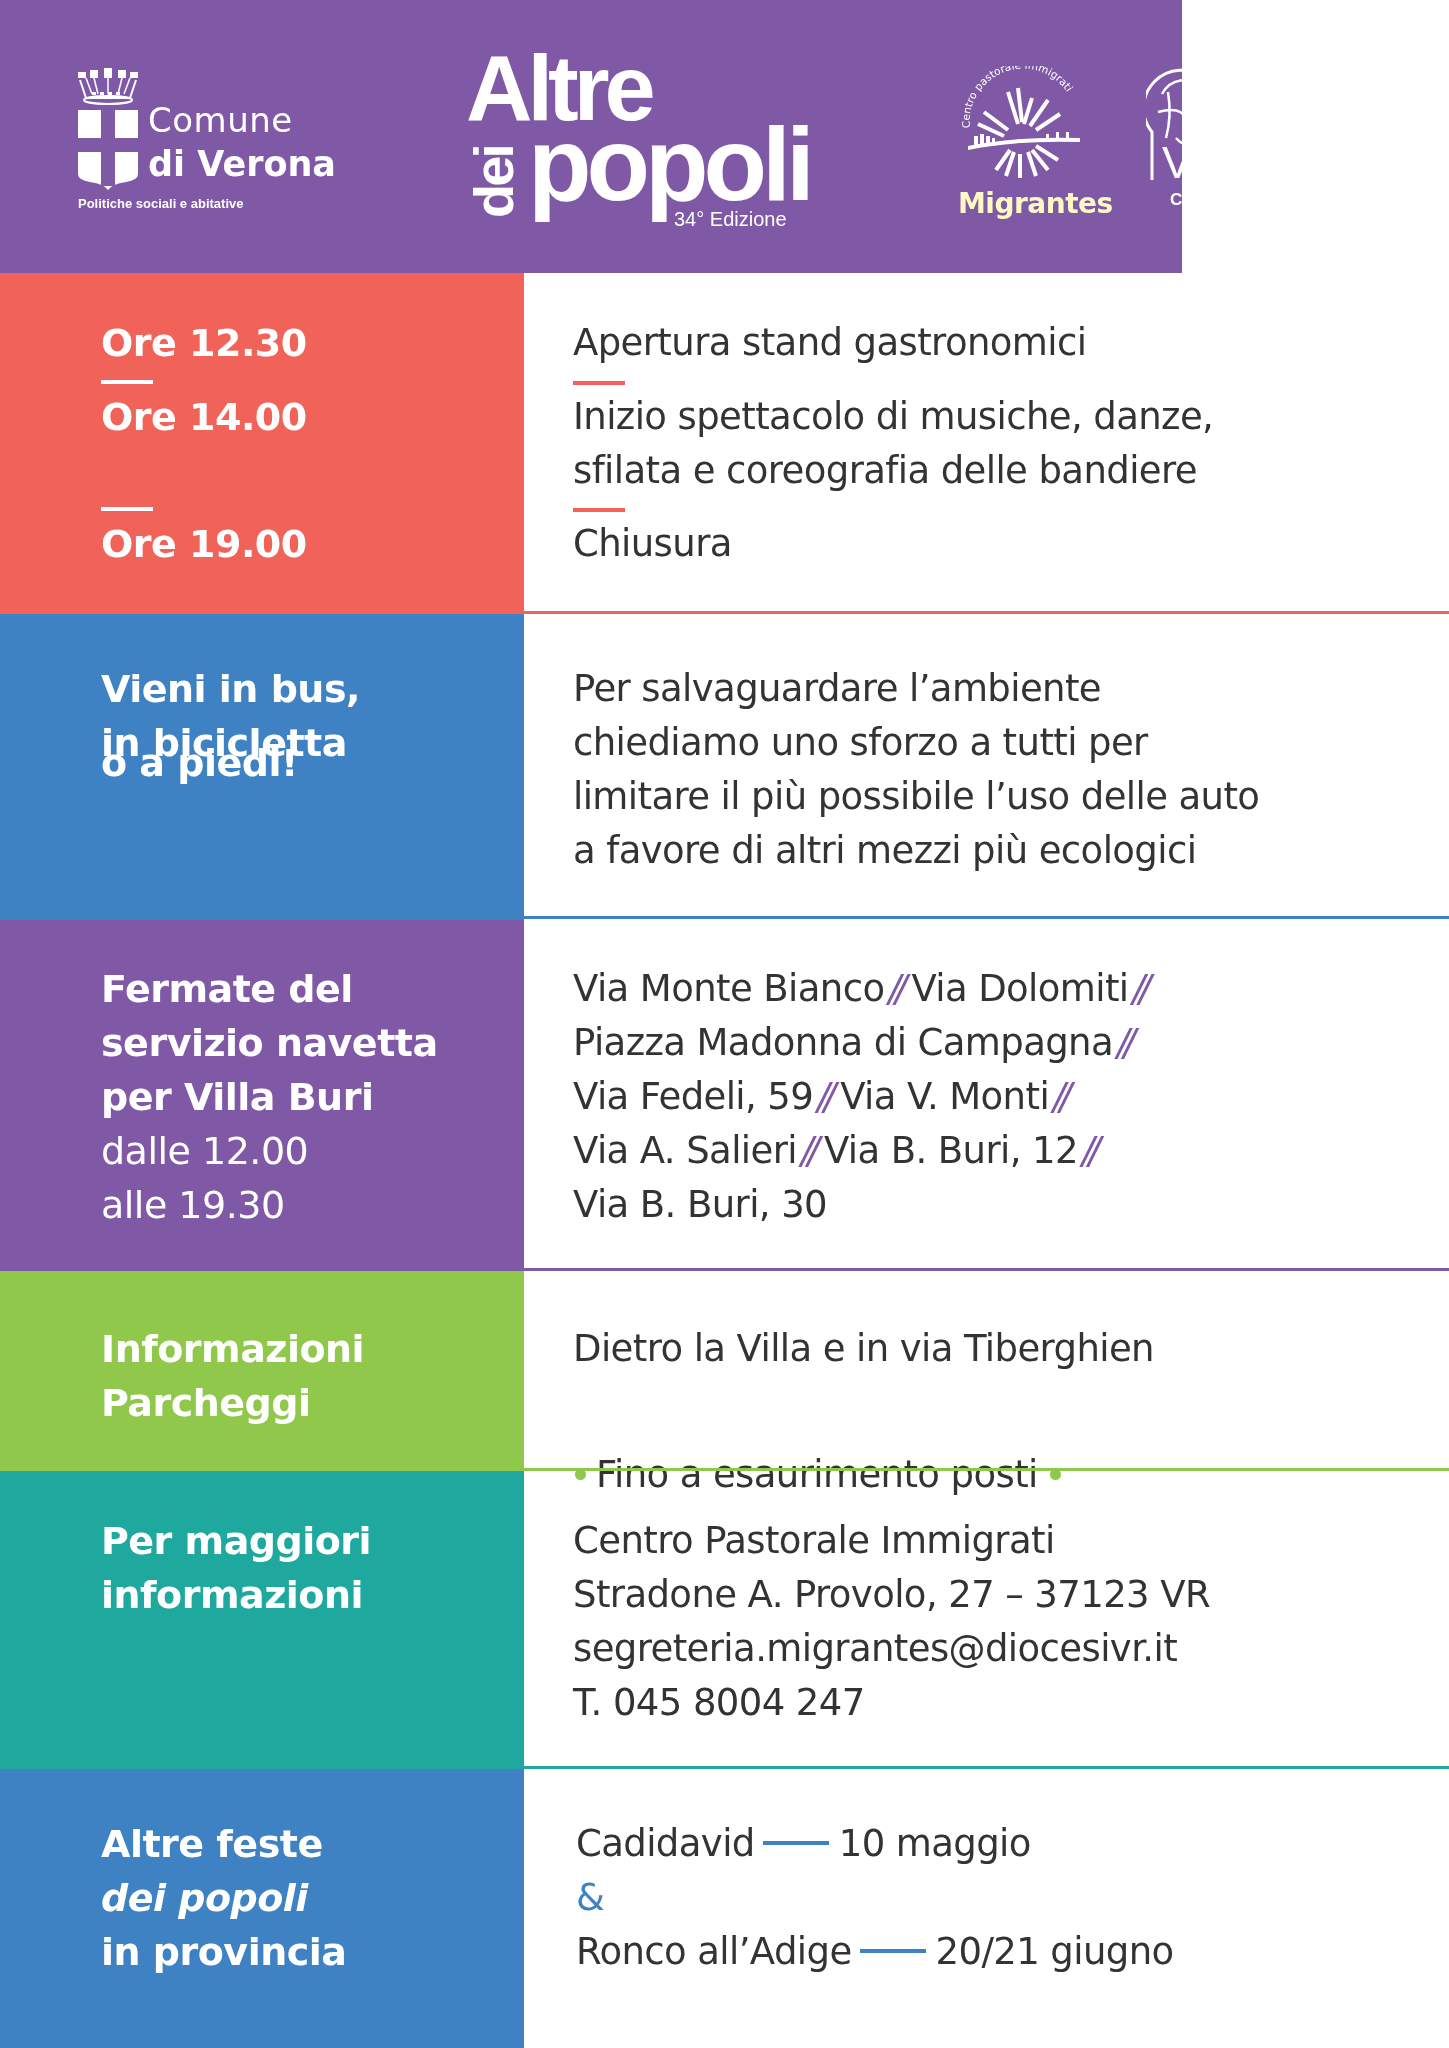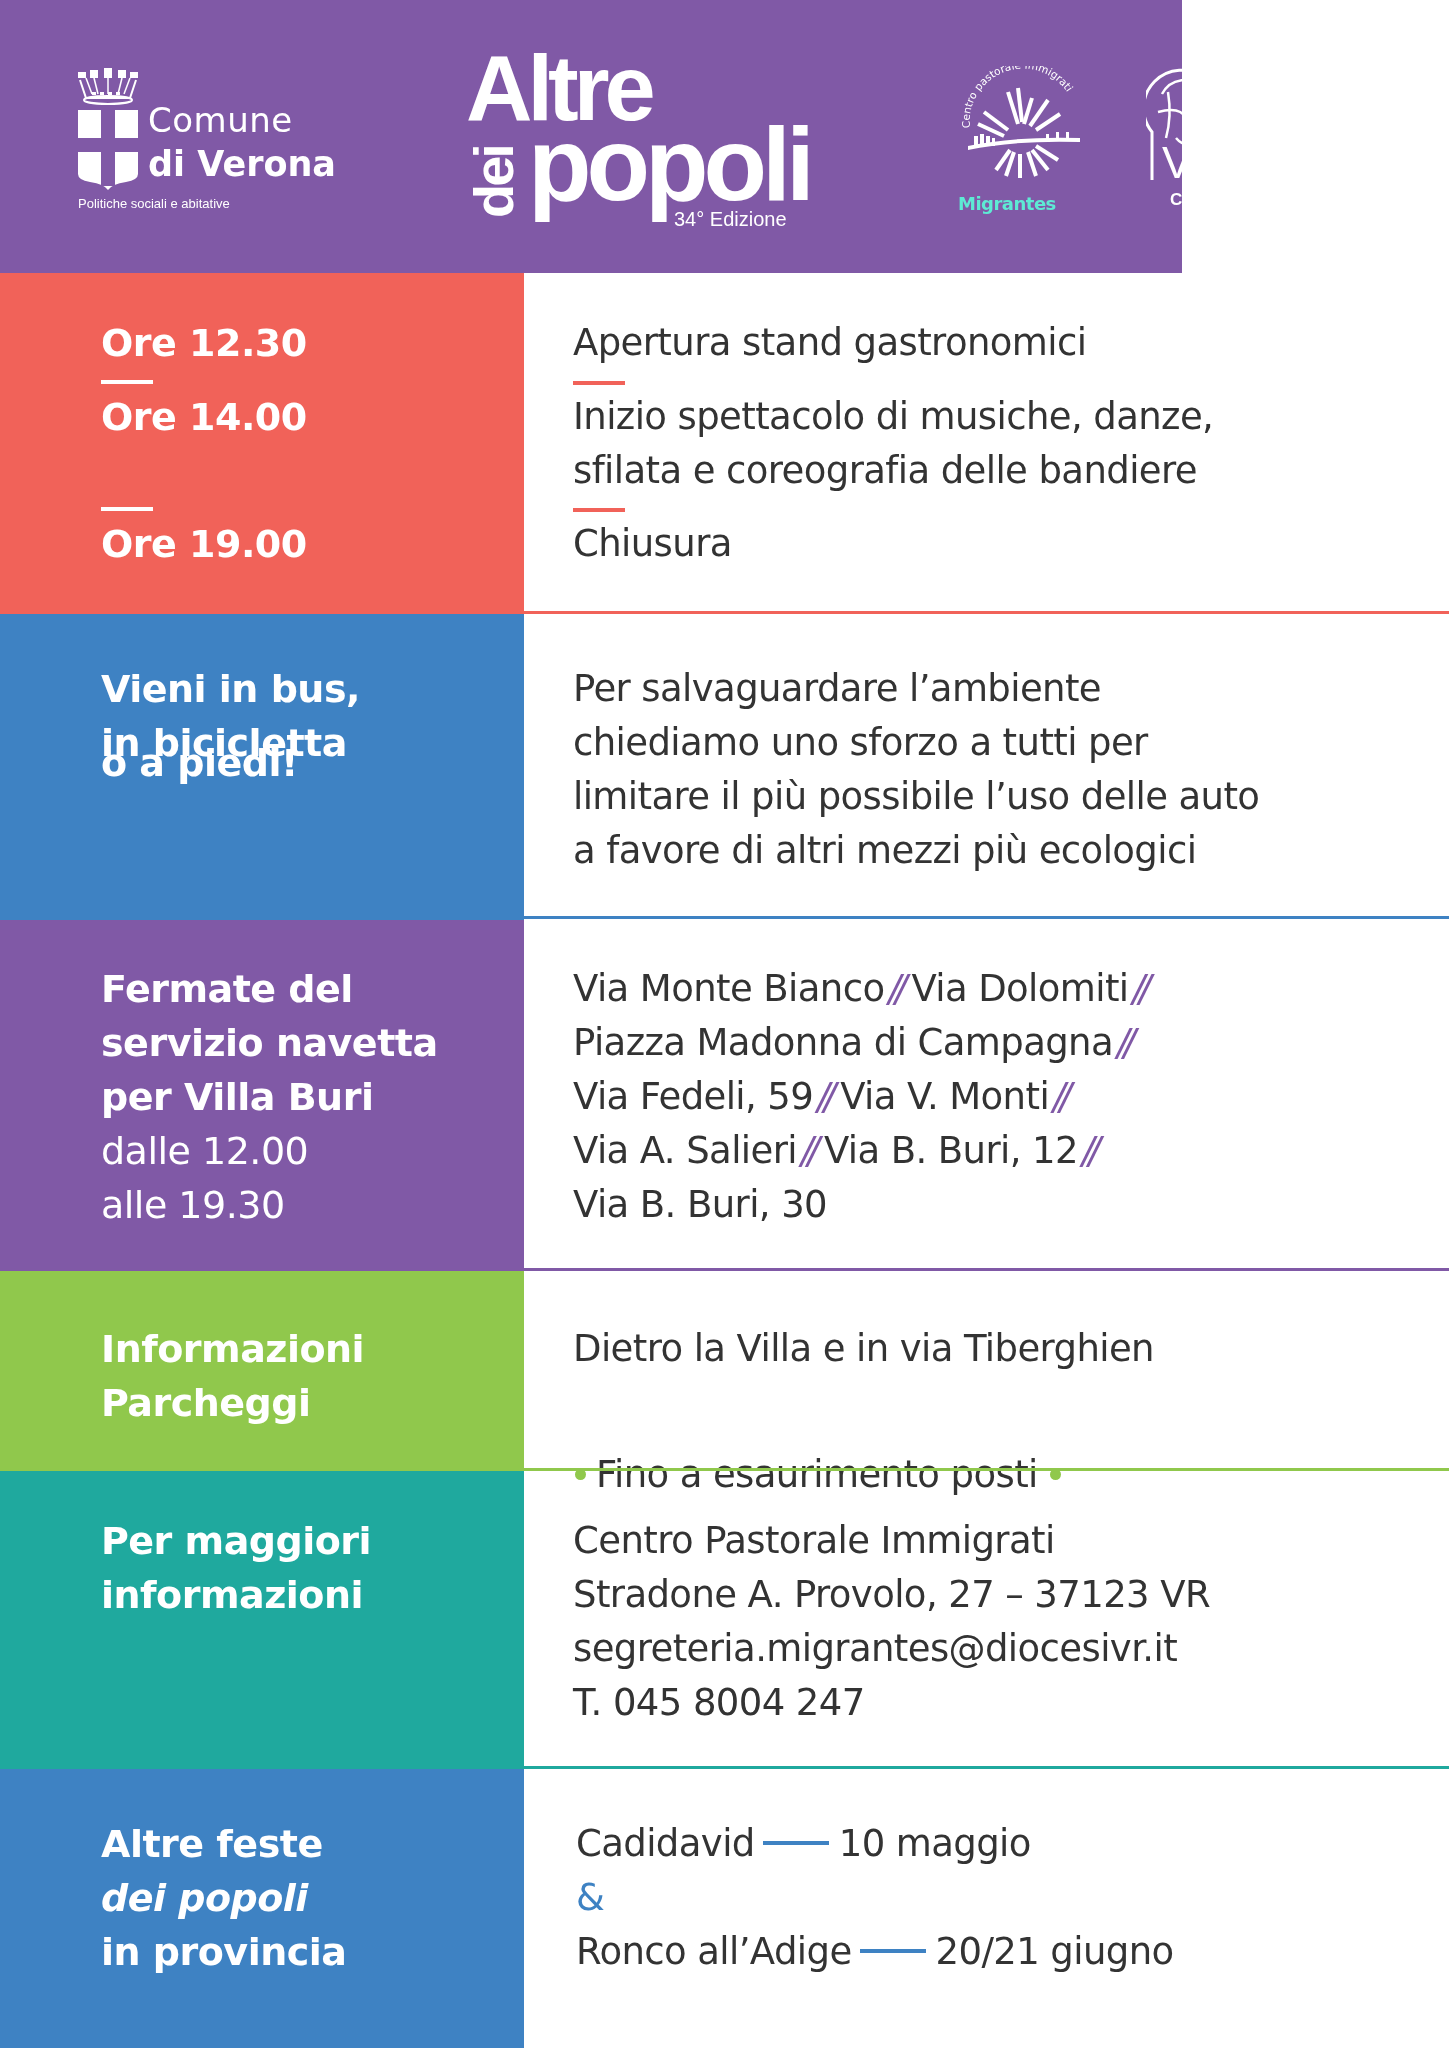--- a/index.html
+++ b/index.html
@@ -13,26 +13,26 @@
   .rt { position:absolute; left:573px; color:#333333; font-family:"DejaVu Sans", sans-serif; font-size:37px; line-height:54px; letter-spacing:-0.6px; white-space:nowrap; }
   .short-dash { position:absolute; width:52px; height:4px; }
   .slash { font-weight:normal; letter-spacing:-6px; margin:0 10px 0 4px; font-style:italic; }
   .dot { display:inline-block; width:11px; height:11px; border-radius:50%; background:#90C84C; vertical-align:middle; margin:0 10px 4px 2px; }
   .long-dash { display:inline-block; width:66px; height:4px; background:#3E82C3; vertical-align:middle; margin:0 10px 6px 8px; }
   .amp { color:#3E82C3; font-weight:normal; }
 
   
   .comune-title { position:absolute; left:148px; top:100px; color:#fff; font-family:"DejaVu Sans", sans-serif; font-size:34px; font-weight:normal; line-height:40px; white-space:nowrap; letter-spacing:0.5px; }
   .comune-sub { position:absolute; left:148px; top:143px; color:#fff; font-family:"DejaVu Sans", sans-serif; font-size:35px; font-weight:bold; line-height:42px; white-space:nowrap; }
-  .comune-tag { position:absolute; left:78px; top:196px; color:#fff; font-family:"Liberation Sans", sans-serif; font-size:13px; font-weight:normal; white-space:nowrap; }
+  .comune-tag { position:absolute; left:78px; top:196px; color:#fff; font-family:"Liberation Sans", sans-serif; font-size:13px; font-weight:bold; white-space:nowrap; }
   .festa { position:absolute; left:466px; top:42px; color:#fff; font-family:"Liberation Sans", sans-serif; font-weight:bold; font-size:92px; line-height:92px; letter-spacing:-5px; white-space:nowrap; }
   .popoli { position:absolute; left:528px; top:112px; color:#fff; font-family:"Liberation Sans", sans-serif; font-weight:bold; font-size:104px; line-height:104px; letter-spacing:-5px; white-space:nowrap; }
   .dei { position:absolute; left:466px; top:218px; color:#fff; font-family:"Liberation Sans", sans-serif; font-weight:bold; font-size:56px; line-height:56px; letter-spacing:-3px; transform-origin:0 0; transform:rotate(-90deg); white-space:nowrap; }
   .edizione { position:absolute; left:674px; top:208px; color:#fff; font-family:"Liberation Sans", sans-serif; font-size:20px; white-space:nowrap; }
-  .migr-word { position:absolute; left:958px; top:188px; color:#5eead4; font-family:"DejaVu Sans", sans-serif; font-weight:bold; font-size:18px; line-height:32px; white-space:nowrap; letter-spacing:-0.5px; }
+  .migr-word { position:absolute; left:958px; top:188px; color:#fef9c3; font-family:"DejaVu Sans", sans-serif; font-weight:bold; font-size:28px; line-height:32px; white-space:nowrap; letter-spacing:-0.5px; }
   .chiesa-di { position:absolute; left:1219px; top:116px; color:#fff; font-family:"Liberation Sans", sans-serif; font-size:27px; line-height:30px; white-space:nowrap; letter-spacing:0.5px; }
   .chiesa-verona { position:absolute; left:1162px; top:140px; color:#fff; font-family:"Liberation Sans", sans-serif; font-size:45px; line-height:46px; white-space:nowrap; letter-spacing:0.5px; }
   .chiesa-url { position:absolute; left:1170px; top:190px; color:#fff; font-family:"Liberation Sans", sans-serif; font-weight:bold; font-size:17px; white-space:nowrap; }
 </style>
 </head>
 <body>
 
 <div class="abs header">
 
   <div class="abs" style="left:76px;top:68px;width:64px;height:124px;">

